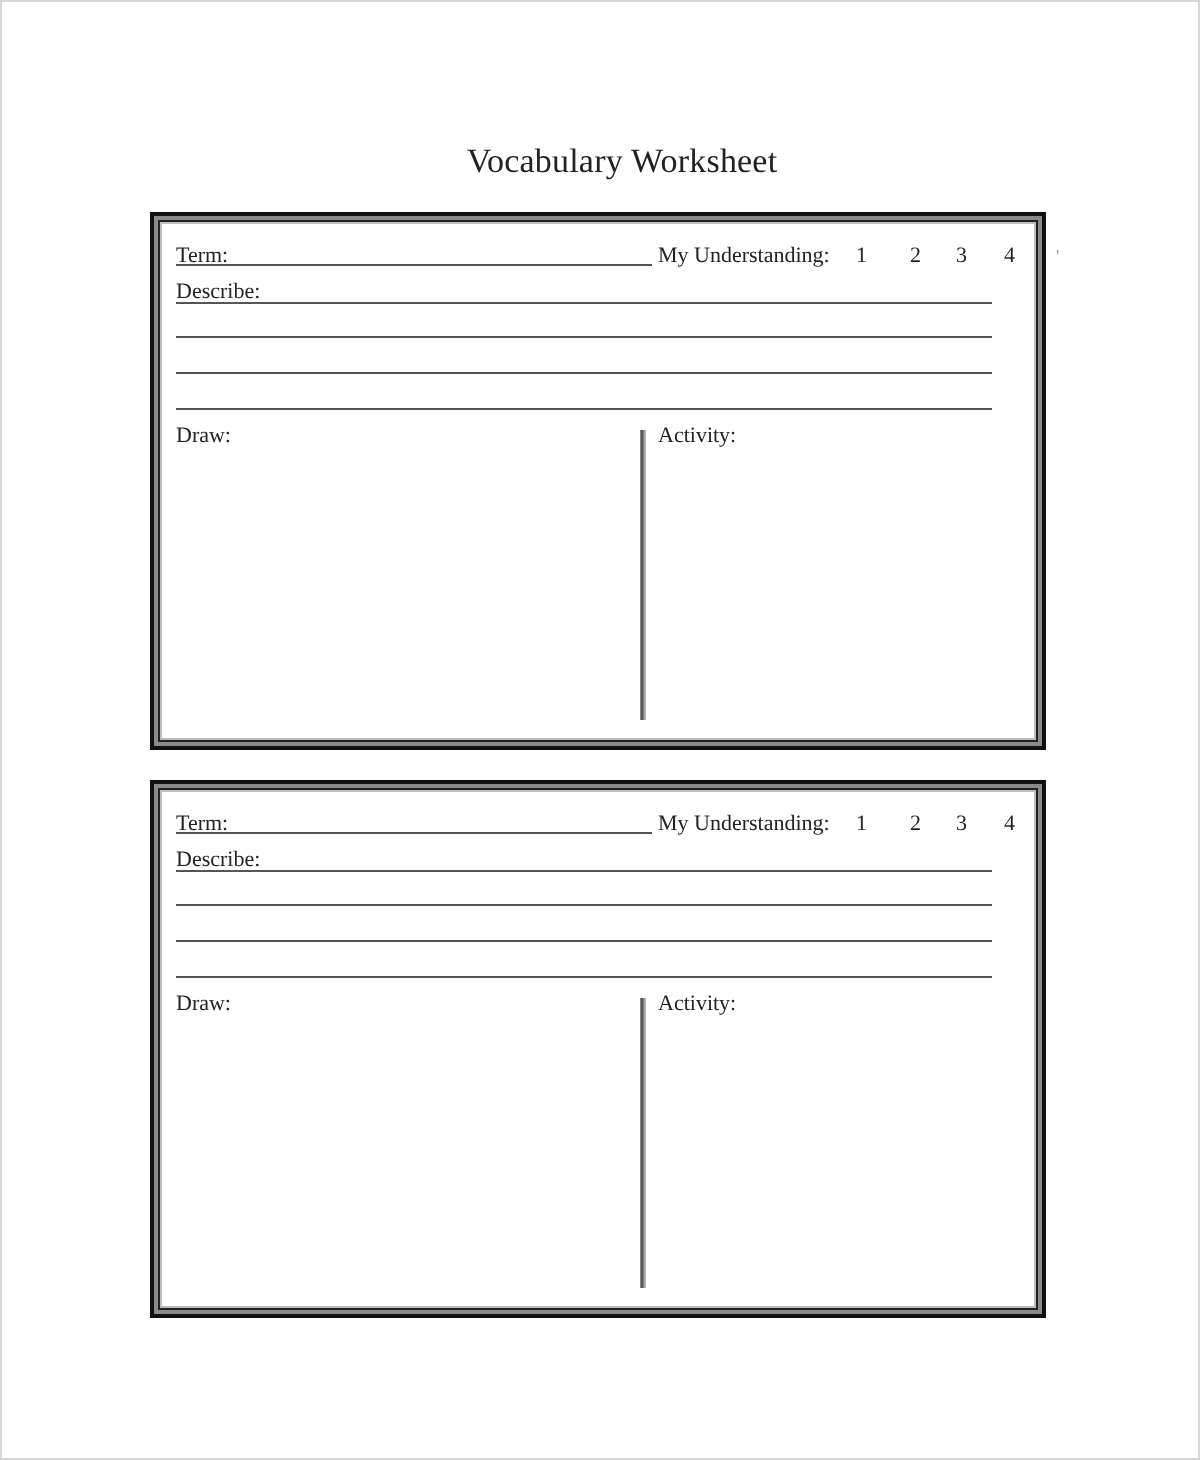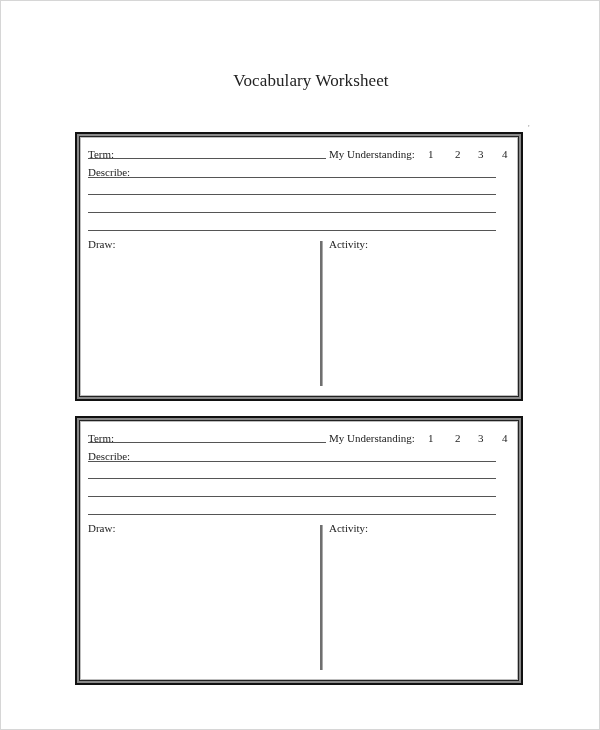--- a/index.html
+++ b/index.html
@@ -33,21 +33,20 @@
       font-size: 17px;
       letter-spacing: 0.1px;
       color: #222;
     }
     .card {
       position: absolute;
       left: 74px;
       width: 448px;
       height: 269px;
       box-sizing: border-box;
-      margin-top: 26px;
     }
     
     .frame-outer {
       position: absolute; inset: 0;
       border: 2px solid #111;
     }
     .frame-mid {
       position: absolute; inset: 2px;
       border: 2px solid #8a8a8a;
     }

